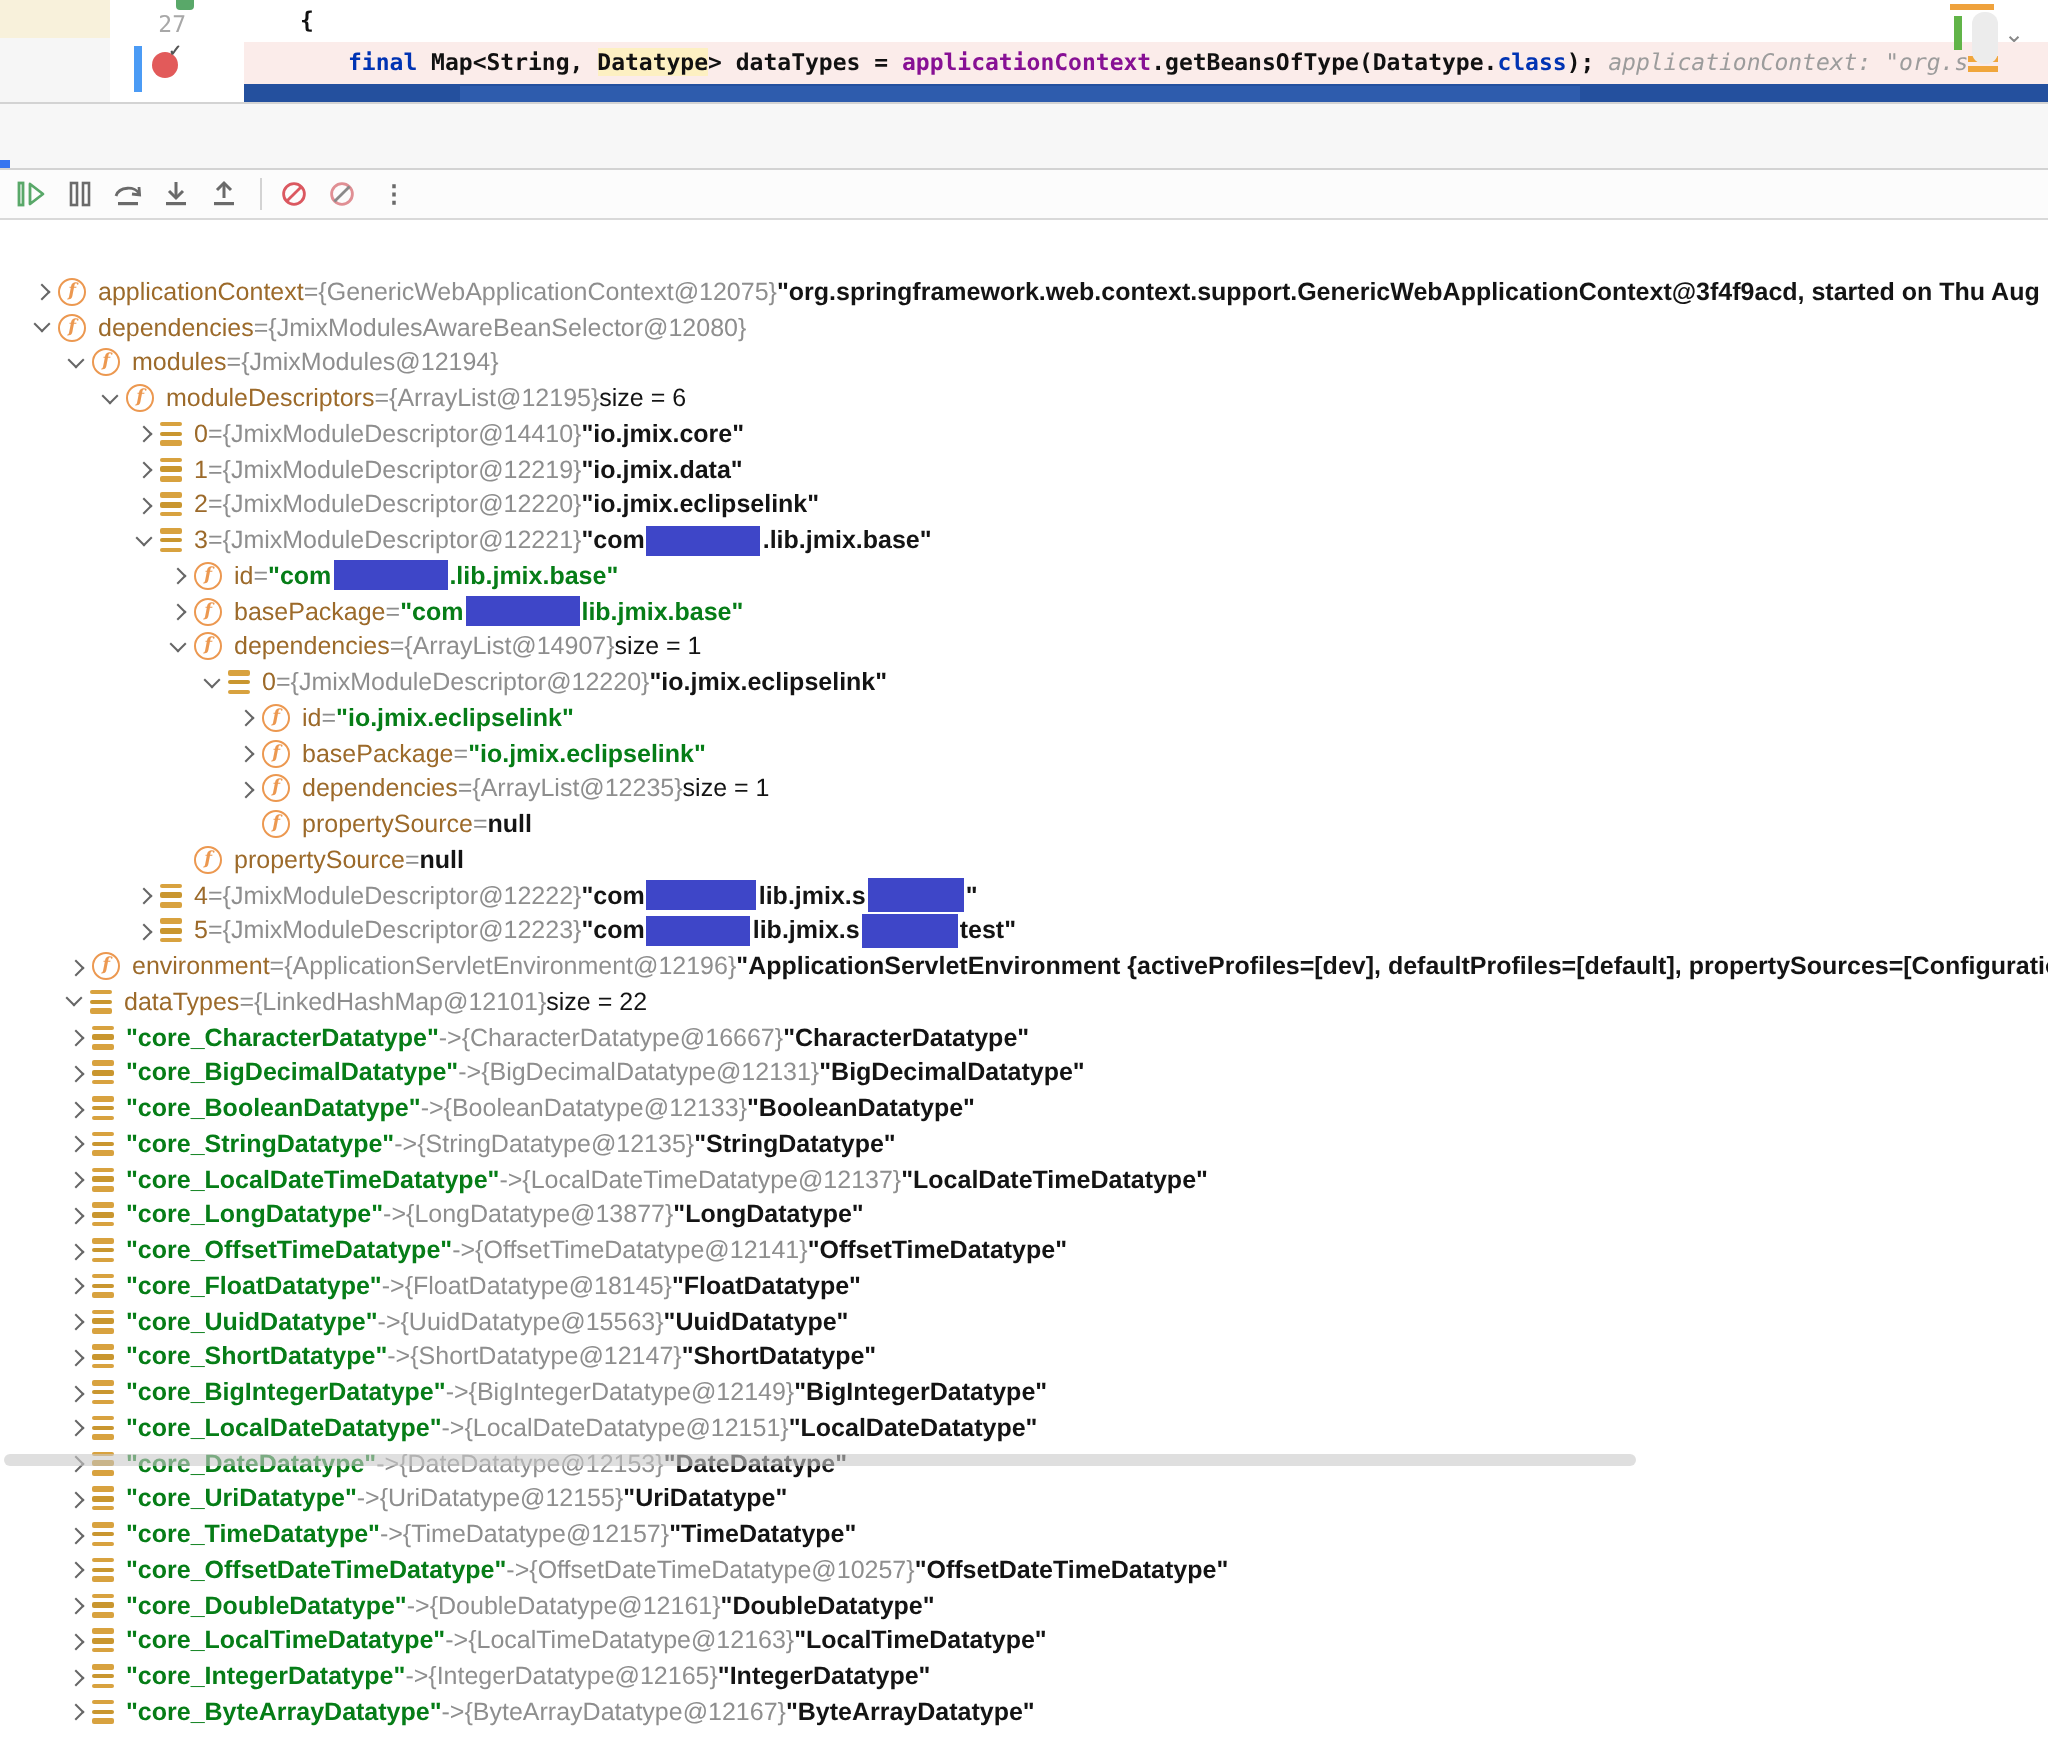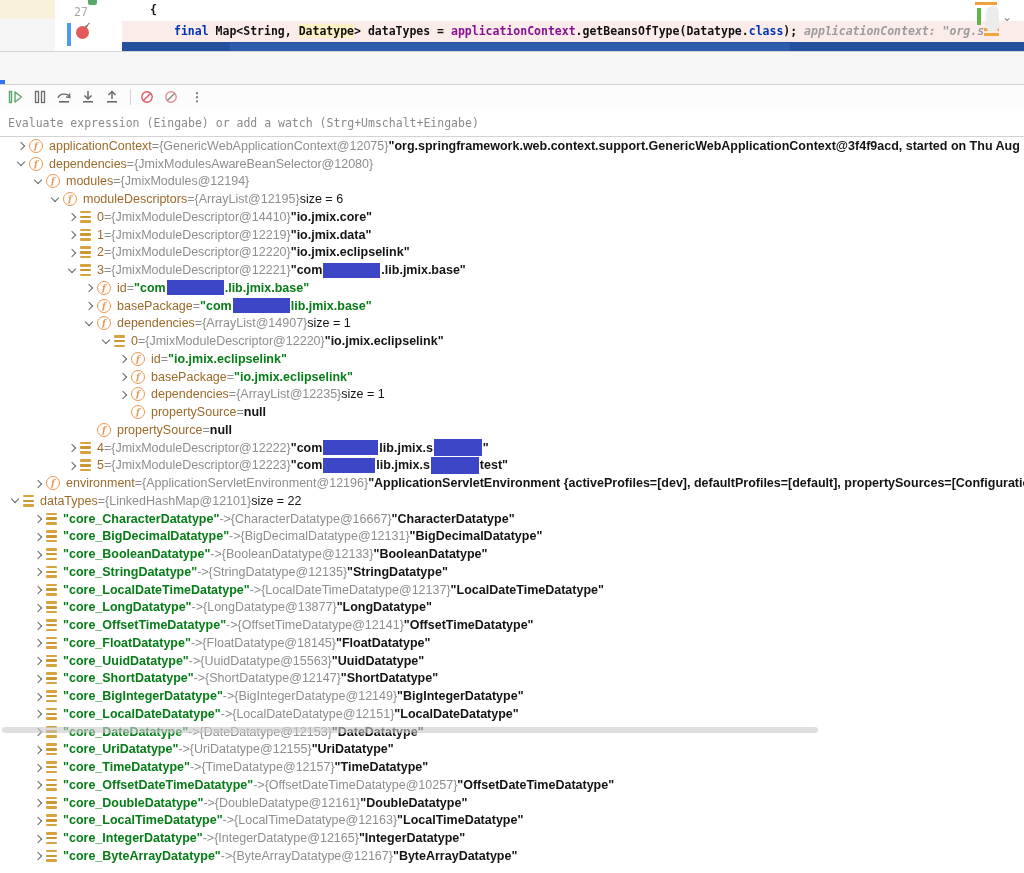--- a/index.html
+++ b/index.html
@@ -6,37 +6,37 @@
   #app{position:relative;width:1024px;height:873px;overflow:hidden;background:#fff;
        font-family:"Liberation Sans",sans-serif;}
 
   
   #editor{position:absolute;left:0;top:0;width:1024px;height:51px;background:#f6f6f6;
           border-bottom:1px solid #d3d3d3;overflow:hidden;}
   #yellow-panel{position:absolute;left:0;top:0;width:55px;height:19px;background:#f8f1db;}
   #yellow-tab{position:absolute;left:55px;top:0;width:8px;height:6px;background:#d8d8d8;}
   #gutter{position:absolute;left:55px;top:0;width:67px;height:51px;background:#ffffff;}
   #gutter-green-mark{position:absolute;left:33px;top:0;width:9px;height:5px;background:#59a869;border-radius:0 0 2px 2px;}
-  #line-num-27{position:absolute;left:14px;top:5px;width:24px;text-align:center;
+  #line-num-27{position:absolute;left:14px;top:5px;width:24px;text-align:right;
       font:11.5px "DejaVu Sans Mono",monospace;color:#a8a8a8;}
   #change-bar{position:absolute;left:12px;top:23px;width:4px;height:23px;background:#4b9bf5;}
   #breakpoint{position:absolute;left:21px;top:26px;width:13px;height:13px;background:#e25a5a;border-radius:50%;}
   #breakpoint::after{content:"✓";position:absolute;right:-2px;top:-5px;font:bold 8px "Liberation Sans",sans-serif;color:#555;}
   #code-area{position:absolute;left:122px;top:0;width:902px;height:51px;background:#fff;}
   #code-line27{position:absolute;left:28px;top:3px;font:600 11.5px "DejaVu Sans Mono",monospace;color:#111;}
   #bp-line{position:absolute;left:0;top:21px;width:902px;height:21px;background:#fbecea;}
   #code-line28{position:absolute;left:52px;top:3px;white-space:nowrap;
       font:600 11.5px "DejaVu Sans Mono",monospace;color:#111;}
   #exec-line{position:absolute;left:0;top:42px;width:902px;height:9px;background:#24509e;}
   #exec-line-inner{position:absolute;left:108px;top:1px;width:560px;height:8px;background:#2e5cad;}
   .cd-kw{color:#0033b3;}
   .cd-pl{color:#111;}
   .cd-hl{color:#111;background:#fdf0c2;}
   .cd-fld{color:#871094;}
-  .cd-hint{color:#9c9c9c;font-style:italic;font-weight:700;}
+  .cd-hint{color:#9c9c9c;font-style:italic;font-weight:400;}
   .cd-hintmark{display:inline-block;width:15px;height:8px;vertical-align:-1px;
       background:linear-gradient(to bottom,#f0a63c 0 3px,#fbecea 3px 5px,#f0a63c 5px 8px);}
   
   #stripe-orange{position:absolute;left:853px;top:2px;width:22px;height:3px;background:#efa23c;}
   #stripe-thumb{position:absolute;left:864px;top:6px;width:13px;height:26px;background:#ececec;border-radius:6px;}
   #stripe-green{position:absolute;left:855px;top:8px;width:4px;height:17px;background:#61b448;}
   #stripe-chevron{position:absolute;left:880px;top:10px;font:12px "Liberation Sans",sans-serif;color:#888;}
 
   
   #gap{position:absolute;left:0;top:52px;width:1024px;height:32px;background:#f7f7f7;}
@@ -155,23 +155,20 @@
     </div>
     <div class="tbtn">
       <svg width="16" height="16" viewBox="0 0 16 16">
           <circle cx="8" cy="8" r="5.2" fill="none" stroke="#e08f94" stroke-width="1.4"></circle>
           <line x1="4.2" y1="11.8" x2="11.8" y2="4.2" stroke="#8a8a8a" stroke-width="1.4"></line>
         </svg>
     </div>
     <div id="tb-kebab" class="tbtn">⋮</div>
   </div>
 
-  <div id="watchbar">
-    <div id="watch-hint">Evaluate expression (Eingabe) or add a watch (Strg+Umschalt+Eingabe)</div>
-  </div>
 
   <div id="tree">
       <div class="trow" style="padding-left: 14px;">
         <span class="chev c"></span>
         <span class="nico fico">f</span>
         <span class="sg-n">applicationContext</span>
         <span class="sg-g"> = </span>
         <span class="sg-g">{GenericWebApplicationContext@12075} </span>
         <span class="sg-b">"org.springframework.web.context.support.GenericWebApplicationContext@3f4f9acd, started on Thu Aug 10 13:35:2</span>
       </div>
@@ -354,21 +351,21 @@
         <span class="sg-b">test"</span>
       </div>
       <div class="trow" style="padding-left: 31px;">
         <span class="chev c"></span>
         <span class="nico fico">f</span>
         <span class="sg-n">environment</span>
         <span class="sg-g"> = </span>
         <span class="sg-g">{ApplicationServletEnvironment@12196} </span>
         <span class="sg-b">"ApplicationServletEnvironment {activeProfiles=[dev], defaultProfiles=[default], propertySources=[ConfigurationProper</span>
       </div>
-      <div class="trow" style="padding-left: 8px;">
+      <div class="trow" style="padding-left: 30px;">
         <span class="chev e"></span>
         <span class="nico sico">
           <i></i>
           <i></i>
           <i></i>
         </span>
         <span class="sg-n">dataTypes</span>
         <span class="sg-g"> = </span>
         <span class="sg-g">{LinkedHashMap@12101} </span>
         <span class="sg-p"> size = 22</span>

